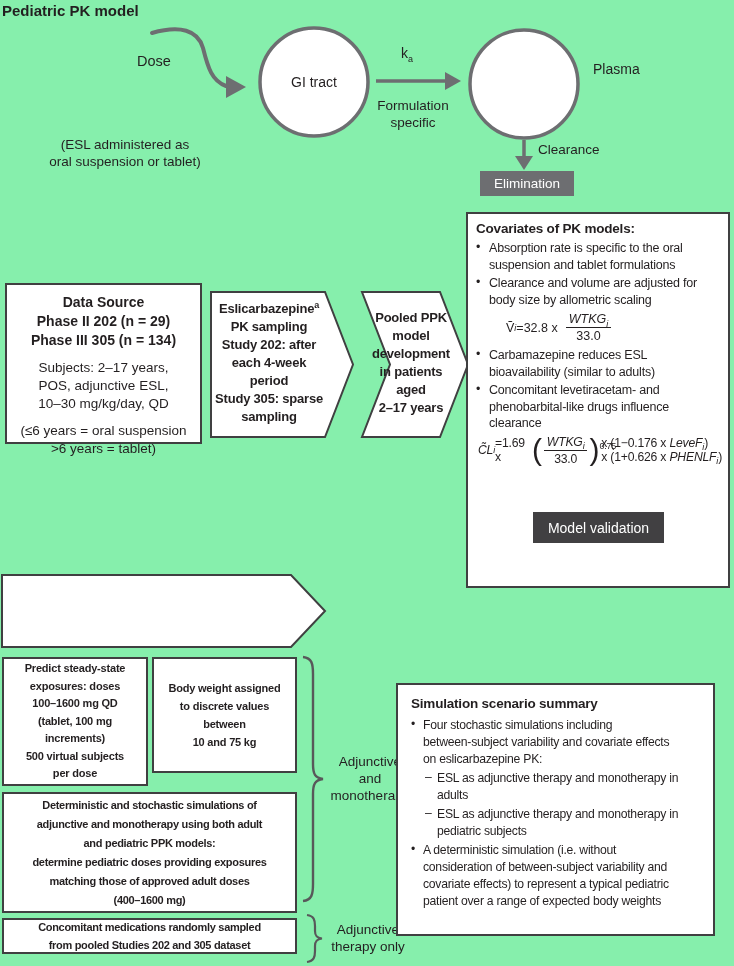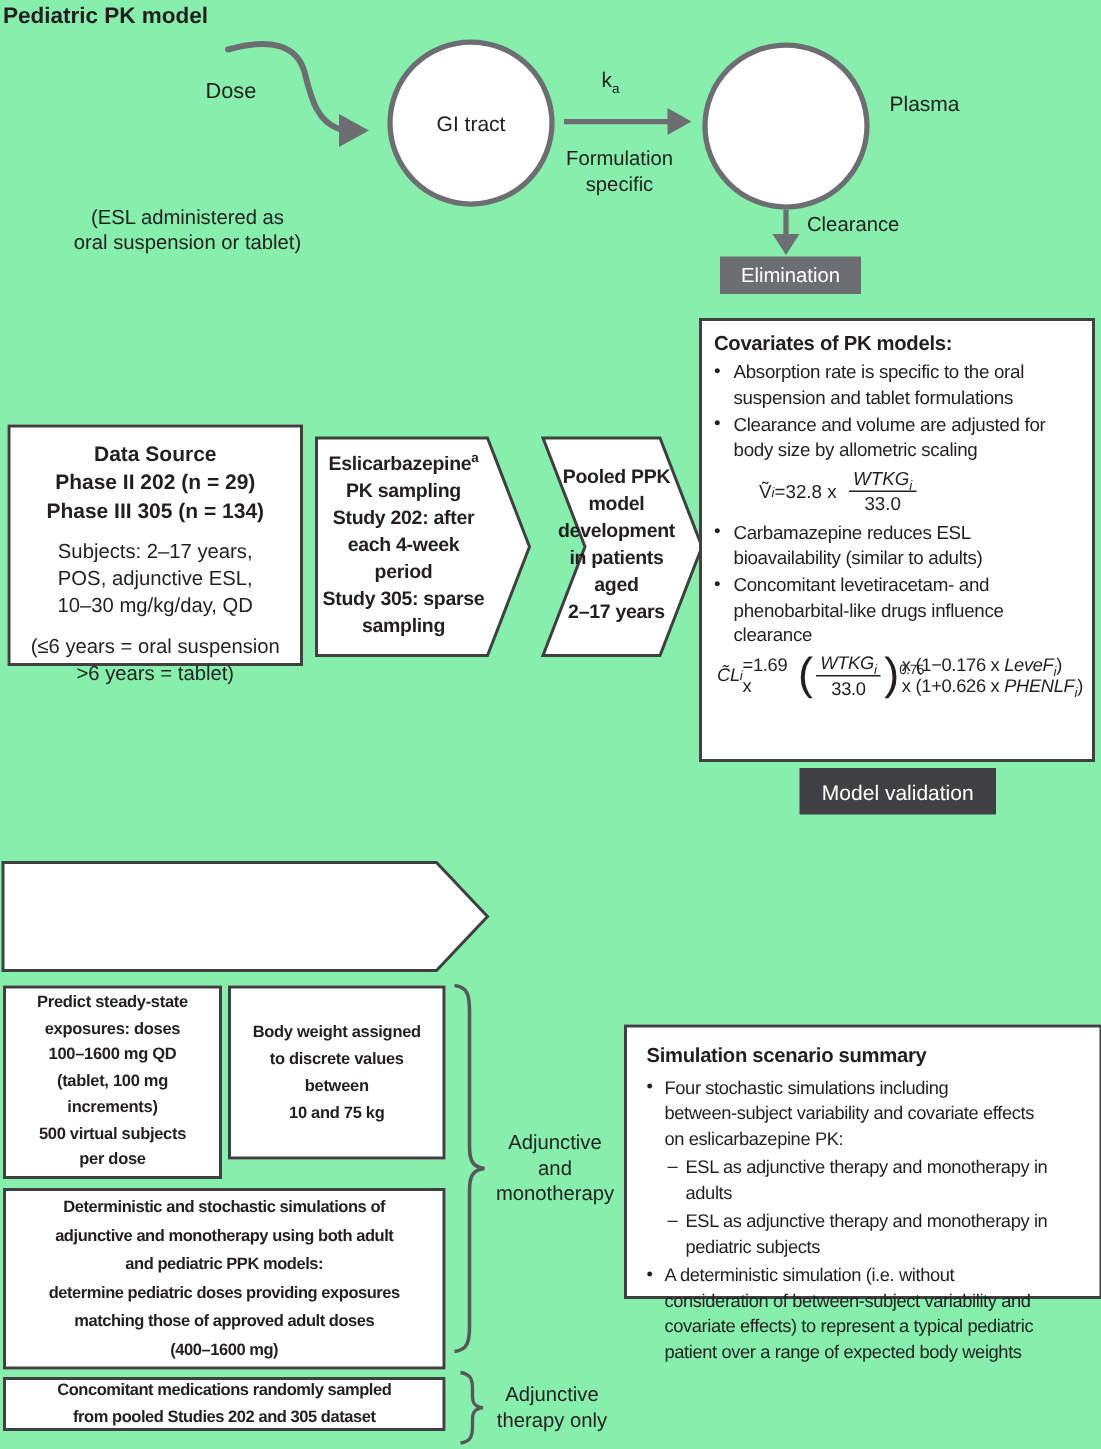--- a/index.html
+++ b/index.html
@@ -120,21 +120,21 @@
 Study 305: sparse
 sampling</span></div>
 
   <div class="chev-text pre" style="left:364px;top:309px;width:94px;">Pooled PPK
 model
 development
 in patients
 aged
 2–17 years</div>
 
-  <div class="abs outbox" style="left:466px;top:212px;width:264px;height:296px;">
+  <div class="abs outbox" style="left:466px;top:212px;width:264px;height:376px;">
     <div class="cov-pad">
       <div class="cov-title">Covariates of PK models:</div>
       <div class="crow">
         <span class="g">•</span>
         <span class="t">Absorption rate is specific to the oral
 suspension and tablet formulations</span>
       </div>
       <div class="crow">
         <span class="g">•</span>
         <span class="t">Clearance and volume are adjusted for
@@ -200,21 +200,21 @@
 (400–1600 mg)</div>
   <div class="abs outbox boldcell" style="left:2px;top:918px;width:295px;height:36px;letter-spacing:-0.3px;">Concomitant medications randomly sampled
 from pooled Studies 202 and 305 dataset</div>
 
   <div class="abs brace-lbl" style="left:325px;top:753px;width:90px;">Adjunctive
 and
 monotherapy</div>
   <div class="abs brace-lbl" style="left:322px;top:921px;width:92px;">Adjunctive
 therapy only</div>
 
-  <div class="abs outbox" style="left:416px;top:683px;width:319px;height:183px;">
+  <div class="abs outbox" style="left:396px;top:683px;width:319px;height:253px;">
     <div class="sum-pad">
       <div class="sum-title">Simulation scenario summary</div>
       <div class="srow">
         <span class="g">•</span>
         <span class="t">Four stochastic simulations including
 between-subject variability and covariate effects
 on eslicarbazepine PK:</span>
       </div>
       <div class="srow ssub">
         <span class="g">–</span>

